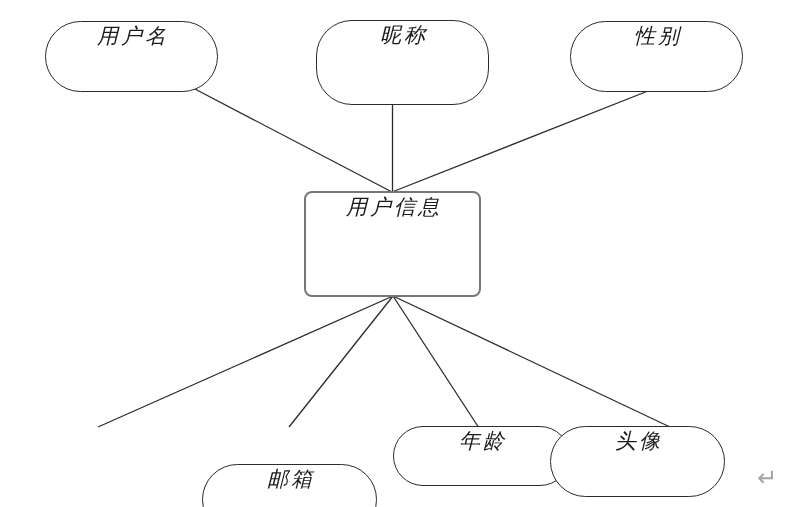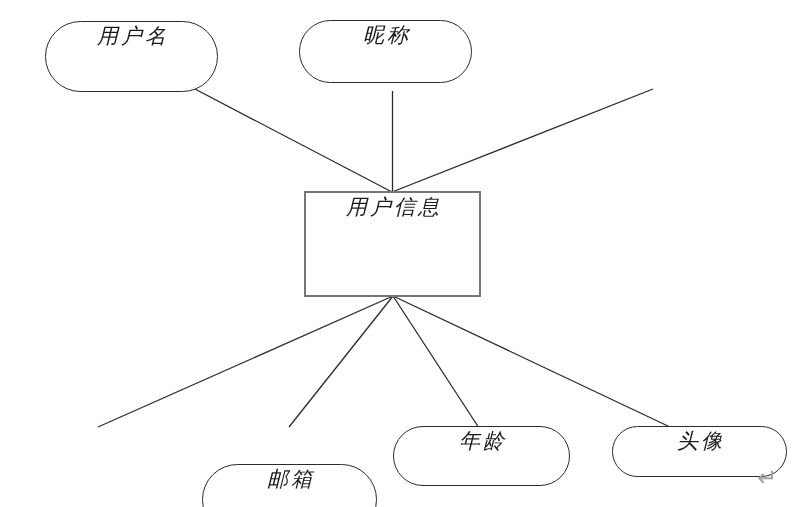--- a/index.html
+++ b/index.html
@@ -41,33 +41,33 @@
     text-indent: 3px;
     white-space: nowrap;
     font-style: italic;
   }
   .attribute {
     border: 1.4px solid var(--shape-border);
     border-radius: 36px;
   }
   .entity {
     border: 2px solid var(--entity-border);
-    border-radius: 0;
+    border-radius: 8px;
   }
   
   .pos-username { left: 45px;  top: 21px;  width: 173px; height: 71px; }
-  .pos-nickname { left: 299px; top: 20px;  width: 173px; height: 63px; }
+  .pos-nickname { left: 316px; top: 20px;  width: 173px; height: 85px; }
   .pos-gender   { left: 570px; top: 21px;  width: 173px; height: 71px; }
   
   .pos-entity   { left: 304px; top: 191px; width: 177px; height: 106px; }
   
   .pos-phone    { left: 11px;  top: 426px; width: 172px; height: 71px; }
   .pos-email    { left: 202px; top: 426px; width: 175px; height: 71px; margin-top: 38px; }
   .pos-age      { left: 393px; top: 426px; width: 177px; height: 60px; }
-  .pos-avatar   { left: 612px; top: 426px; width: 175px; height: 51px; }
+  .pos-avatar   { left: 550px; top: 426px; width: 175px; height: 71px; }
   .paragraph-mark {
     position: absolute;
     left: 757px;
     top: 466px;
     font-size: 24px;
     line-height: 1;
     color: var(--paragraph-mark);
     font-family: "DejaVu Sans", sans-serif;
     letter-spacing: 0;
   }
@@ -88,20 +88,23 @@
     <line x1="393" y1="296" x2="479" y2="428"></line>
     <line x1="393" y1="296" x2="670" y2="427"></line>
   </svg>
 
   <div class="node attribute pos-username">
     <span>用户名</span>
   </div>
   <div class="node attribute pos-nickname">
     <span>昵称</span>
   </div>
+  <div class="node attribute pos-gender">
+    <span>性别</span>
+  </div>
 
   <div class="node entity pos-entity">
     <span>用户信息</span>
   </div>
 
   <div class="node attribute pos-email">
     <span>邮箱</span>
   </div>
   <div class="node attribute pos-age">
     <span>年龄</span>

